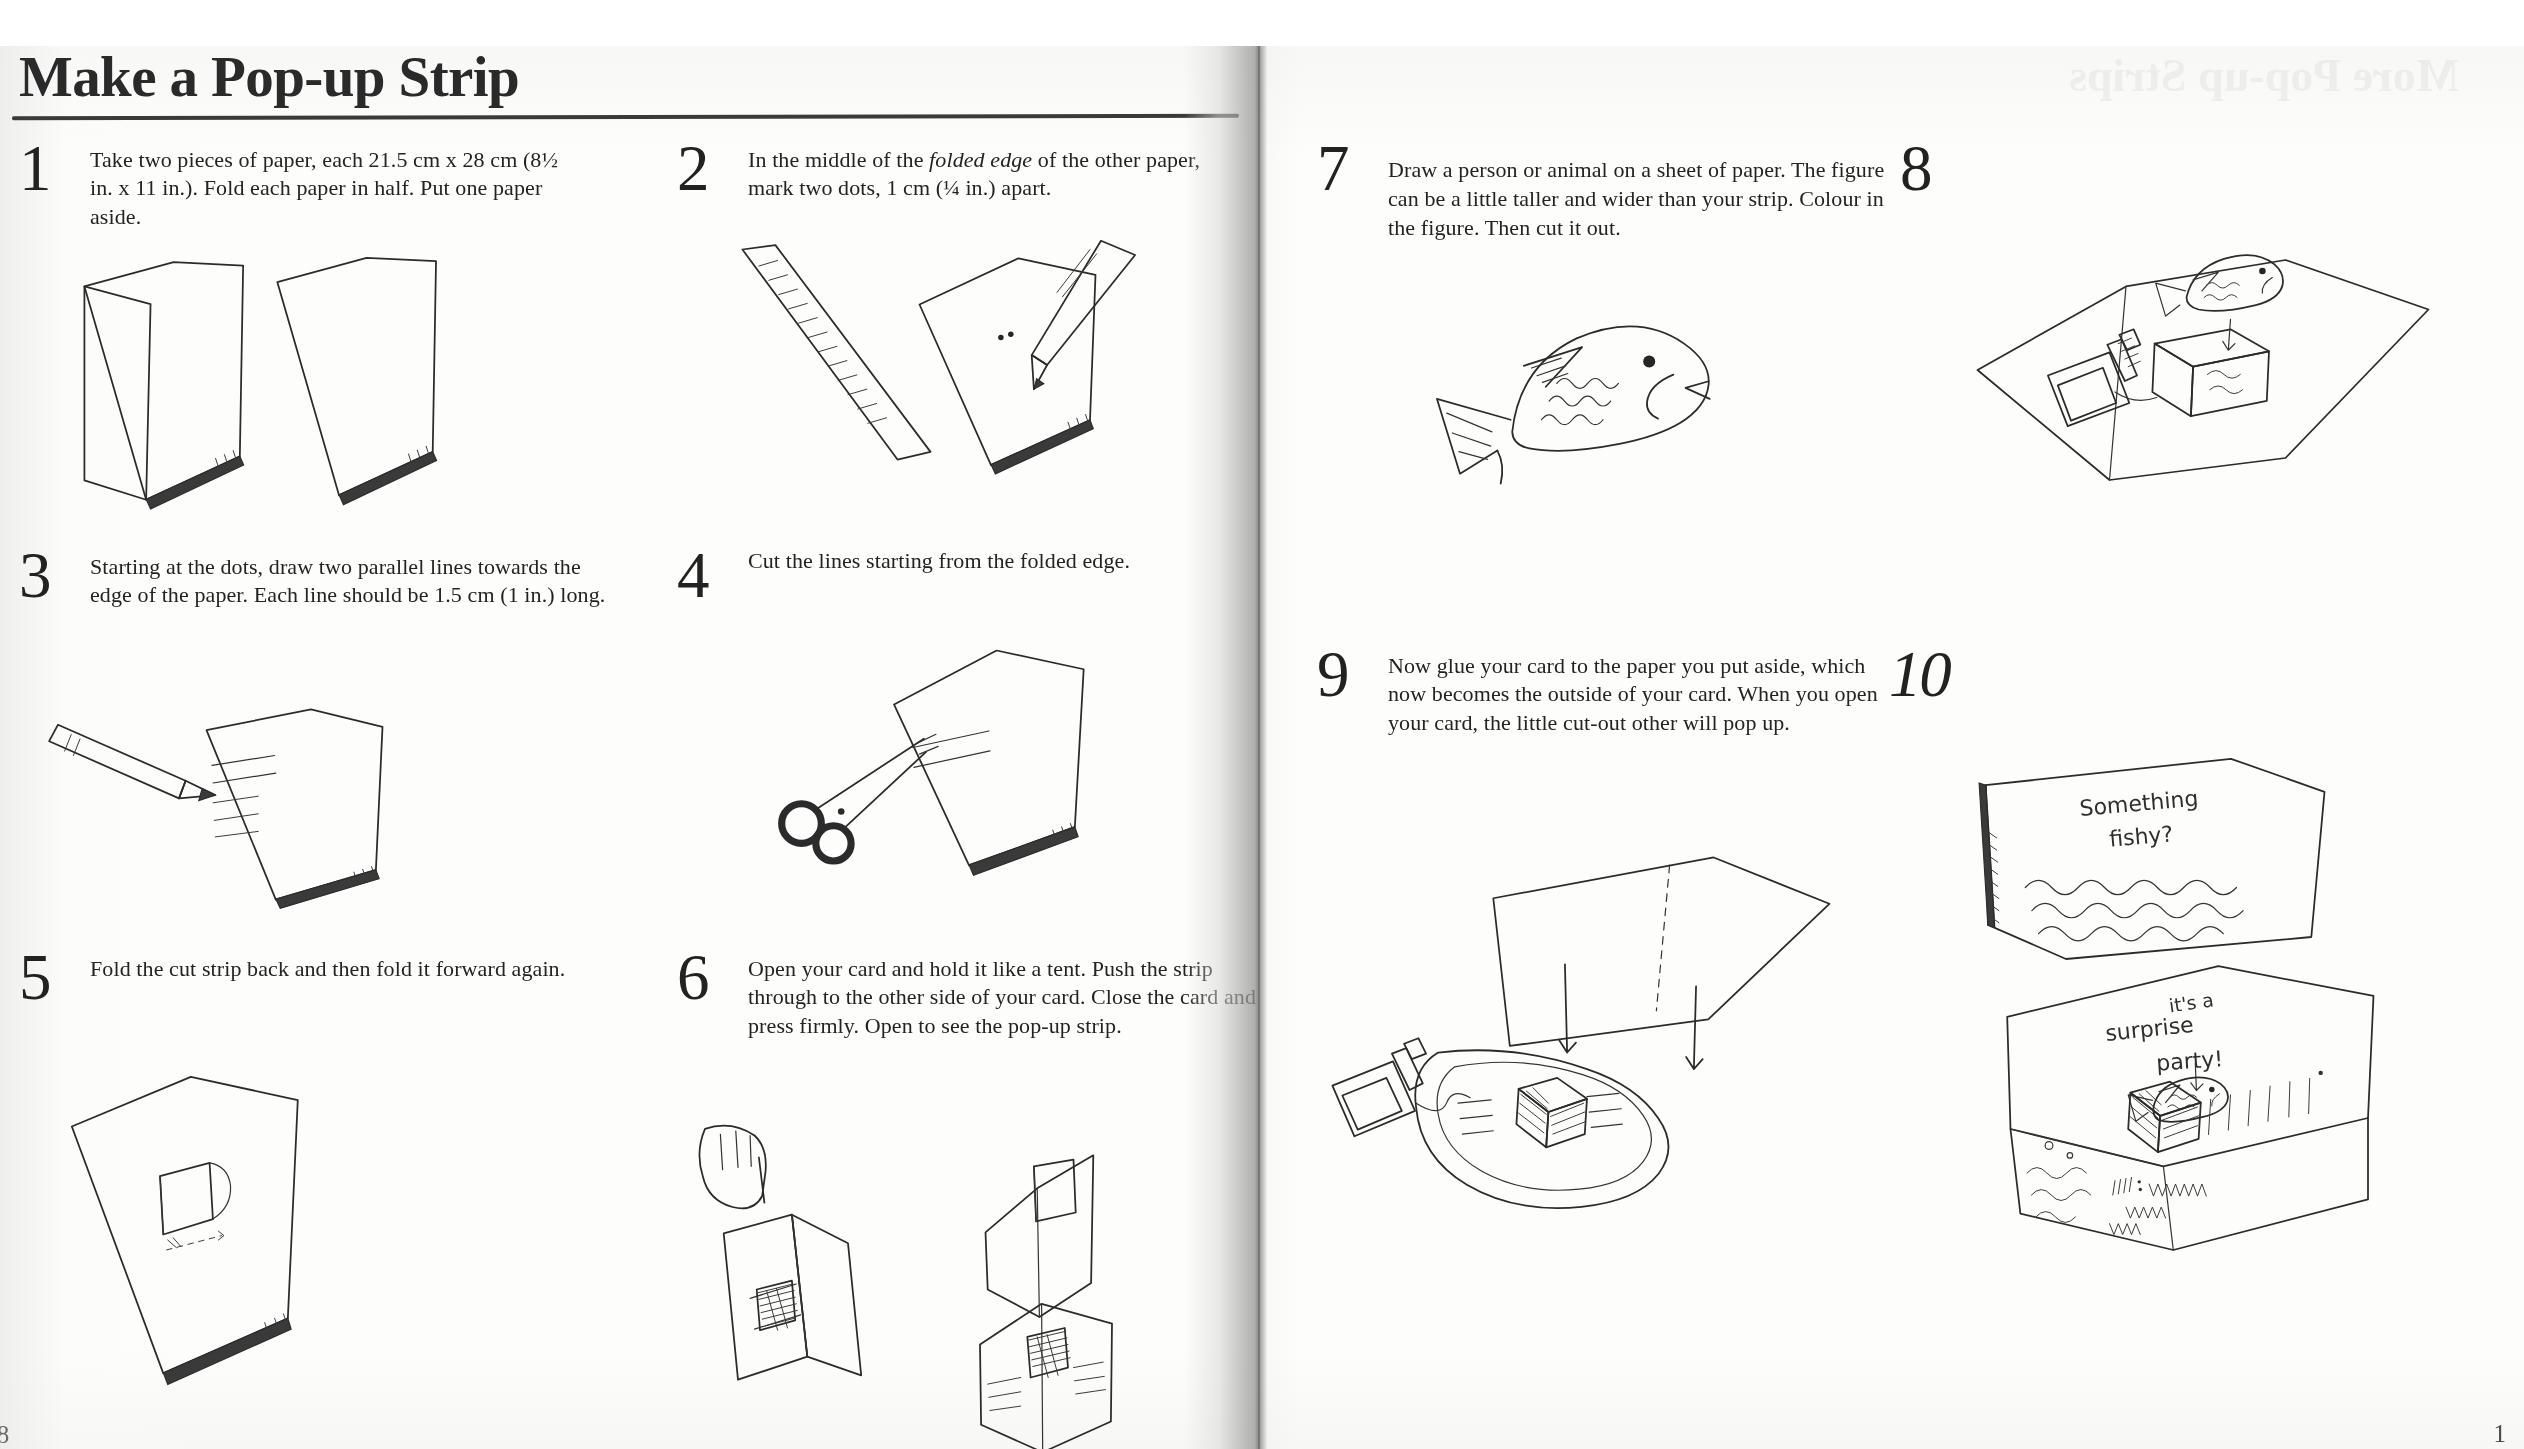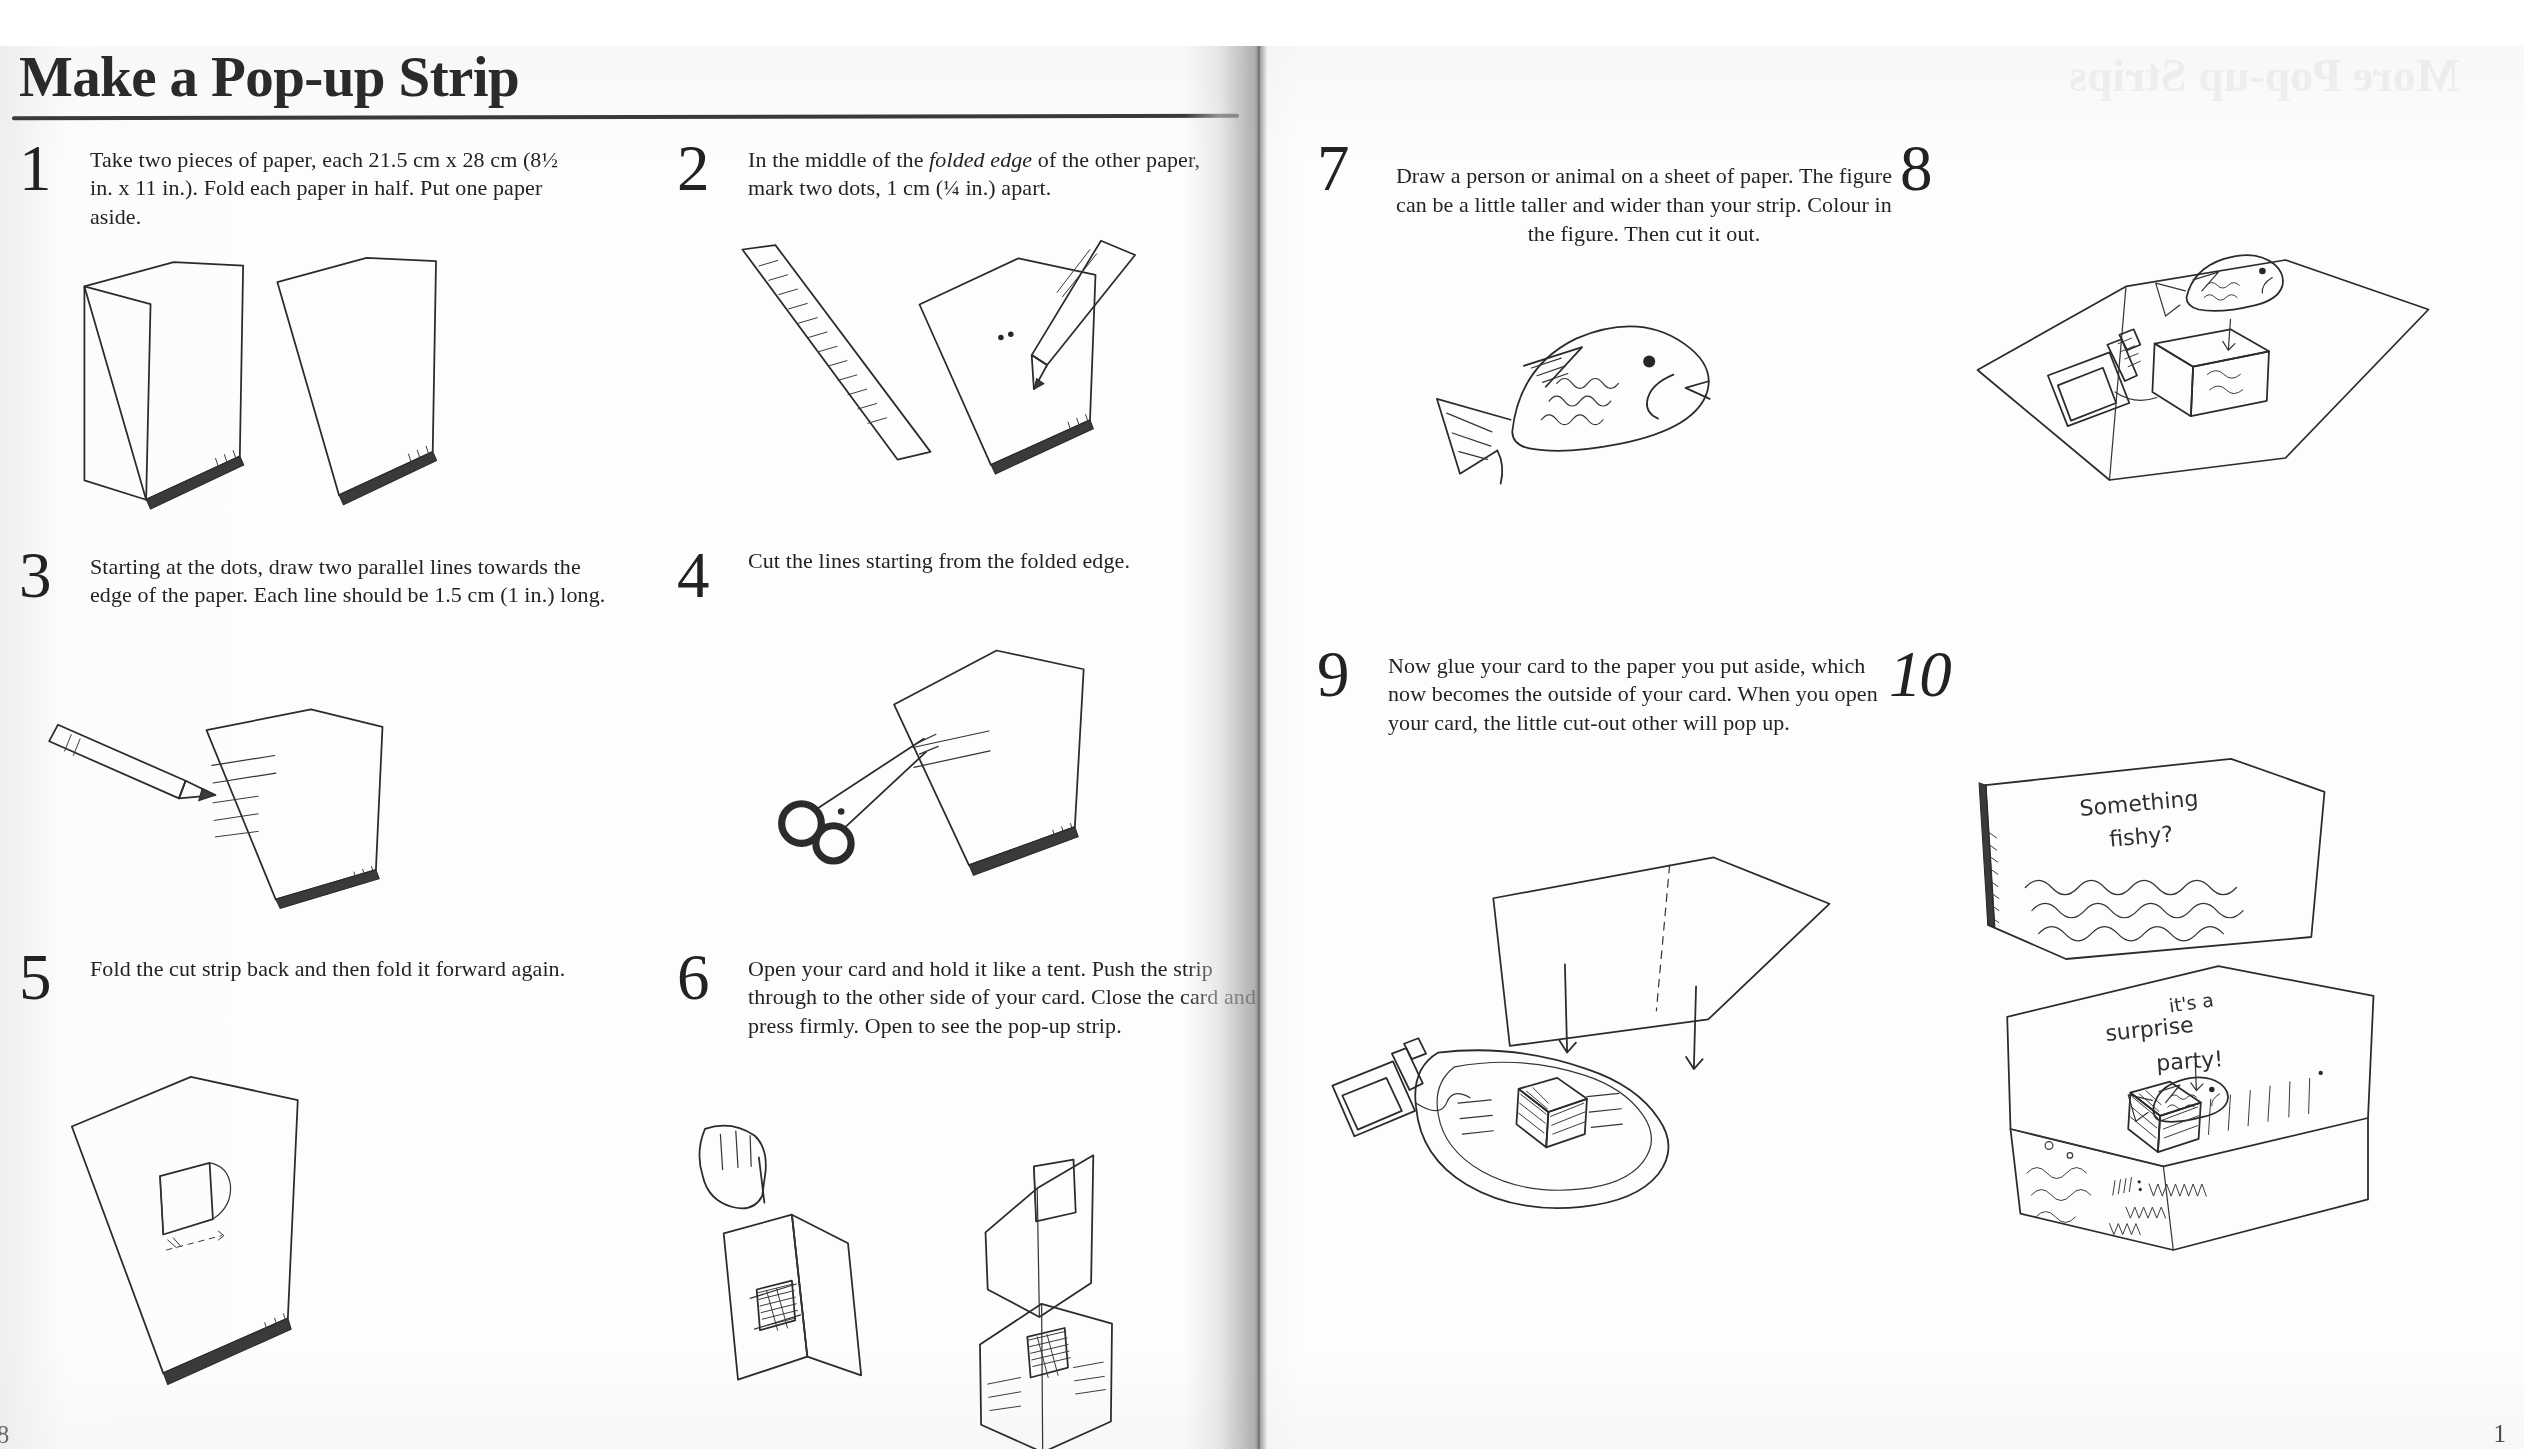--- a/index.html
+++ b/index.html
@@ -281,21 +281,21 @@
 
     <div class="page-number left">8</div>
   </div>
 
   <div class="page page-right">
 
     <div class="ghost-header">More Pop-up Strips</div>
 
     <div class="step" style="left:50px;top:93px;width:556px;height:419px;">
       <div class="step-num">7</div>
-      <div class="step-text" style="left:71px;top:23px;width:512px;text-align:center;">Draw a person or animal on a sheet of paper. The figure can be a little taller and wider than your strip. Colour in the figure. Then cut it out.</div>
+      <div class="step-text" style="left:71px;top:17px;width:512px;">Draw a person or animal on a sheet of paper. The figure can be a little taller and wider than your strip. Colour in the figure. Then cut it out.</div>
 
       <div class="illus" style="left:110px;top:176px;">
         <svg width="308" height="193" viewBox="0 0 560 350">
           <g>
             <path class="ln" d="M155 212 Q168 92 272 42 Q386 -6 468 52 Q516 86 512 126 Q508 166 460 196 Q420 220 350 234 Q248 254 186 242 Q156 236 155 212 Z"></path>
             <path class="ln" d="M176 92 L282 58 L216 130"></path>
             <path class="ln-thin" d="M190 96 L244 78 M200 110 L252 92 M210 122 L256 106"></path>
             <path class="ln" d="M152 190 L18 152 L60 288 L128 246"></path>
             <path class="ln-thin" d="M36 178 L118 212 M46 214 L116 238 M58 248 L110 262"></path>
             <path class="ln" d="M128 246 Q142 272 134 306"></path>

